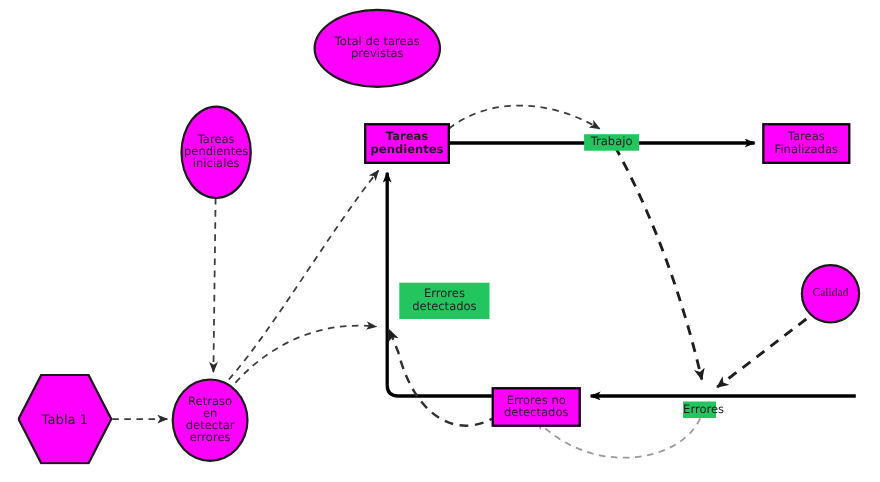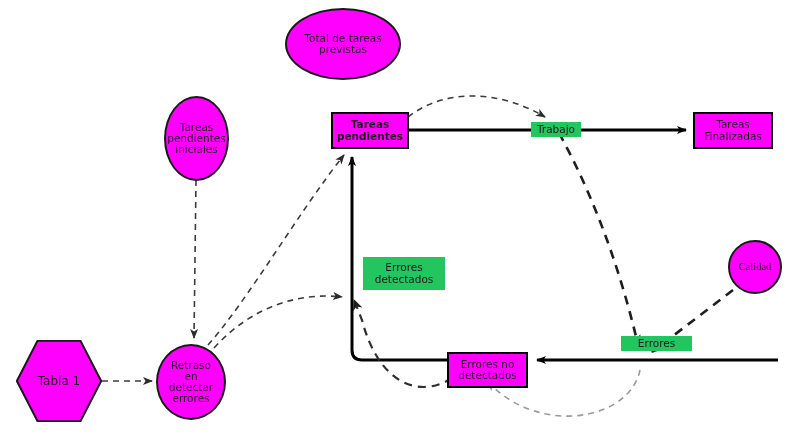--- a/index.html
+++ b/index.html
@@ -97,21 +97,21 @@
   </div>
 
   <div class="node ellipse" style="left:728px;top:240px;width:54px;height:54px;font-family:Liberation Serif, serif;">
     <span class="lbl">Calidad</span>
   </div>
 
   <div class="node box" style="left:447px;top:342px;width:81px;height:36px;margin-top:10px;">
     <span class="lbl">Errores no detectados</span>
   </div>
 
-  <div class="node tag" style="left:621px;top:336px;width:71px;height:15px;justify-content:center;">
+  <div class="node tag" style="left:621px;top:365px;width:30px;height:15px;justify-content:center;">
     <span class="lbl">Errores</span>
   </div>
 
   <div class="node ellipse" style="left:156px;top:344px;width:70px;height:76px;">
     <span class="lbl">Retraso en detectar errores</span>
   </div>
 
   <div class="node hex" style="left:16px;top:340px;width:86px;height:82px;">
     <div class="hexshape"></div>
     <svg class="hexedge" viewBox="0 0 100 100" preserveAspectRatio="none">

